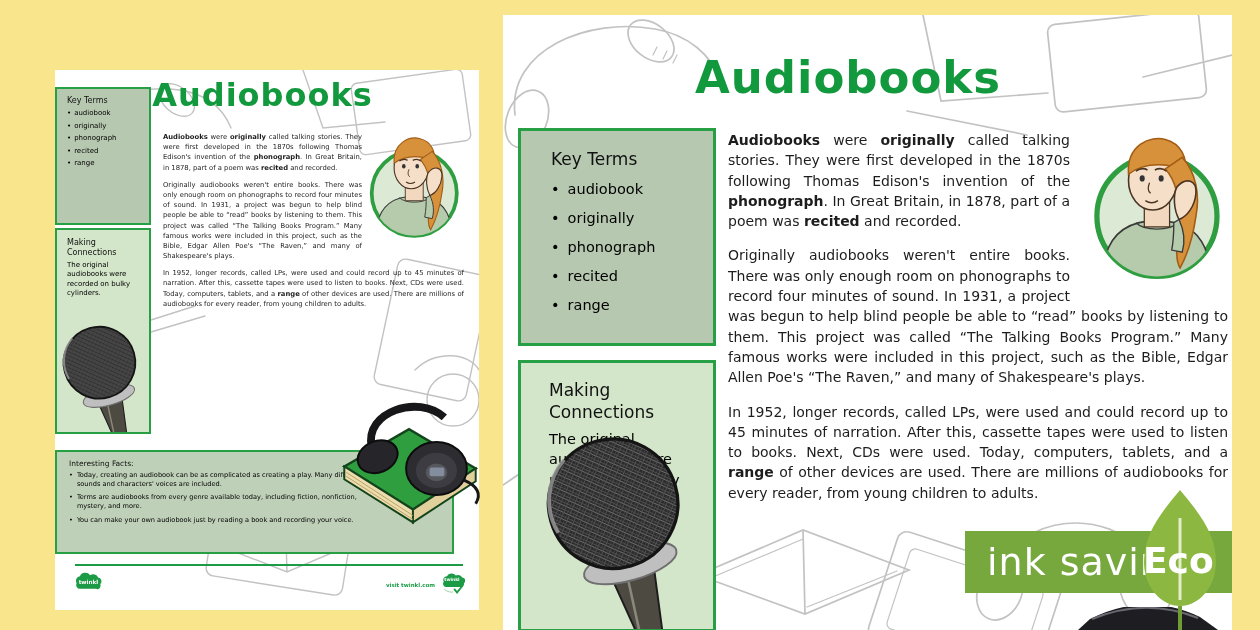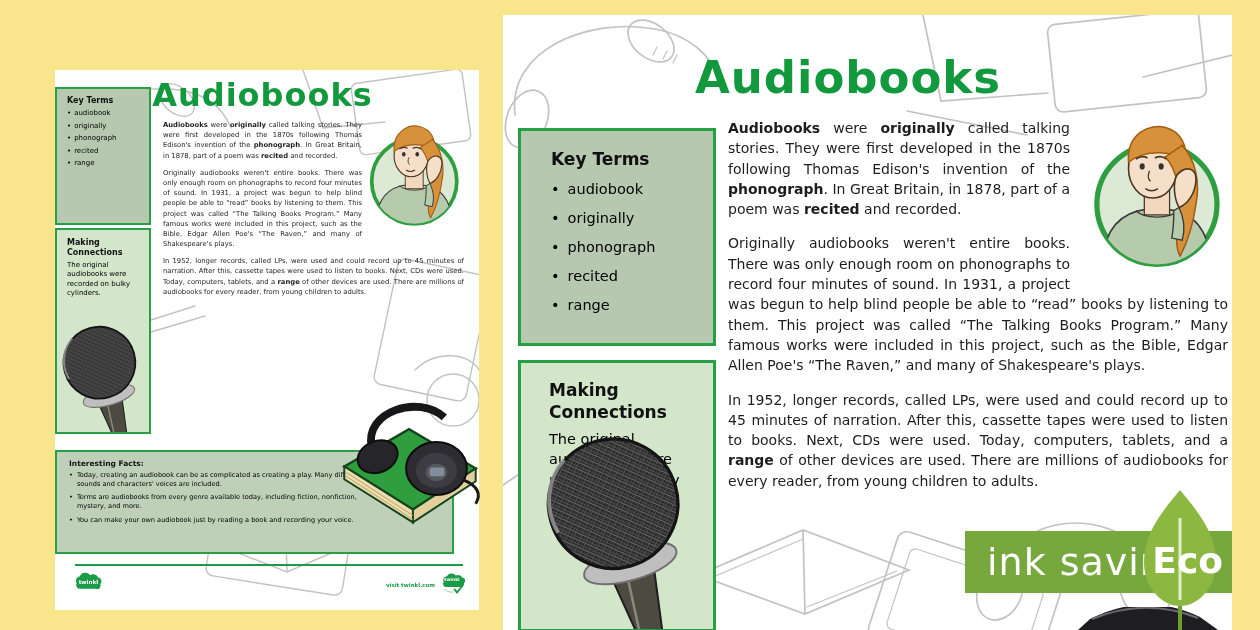--- a/index.html
+++ b/index.html
@@ -9,34 +9,34 @@
   .page-left{left:55px;top:70px;width:424px;height:540px;}
   .page-right{left:503px;top:15px;width:729px;height:615px;}
   .bg-art{position:absolute;inset:0;width:100%;height:100%;opacity:.75;}
 
   
   .ws-title{position:absolute;font-weight:800;color:#13993d;text-align:center;letter-spacing:1px;z-index:2;}
   .page-left .ws-title{left:85px;top:6px;width:245px;font-size:32px;}
   .page-right .ws-title{left:180px;top:36px;width:330px;font-size:45px;}
 
   
-  .main-text{position:absolute;z-index:2;color:#1d1d1d;text-align:justify;}
+  .main-text{position:absolute;z-index:2;color:#1d1d1d;text-align:justify;margin-top:12px;}
   .page-left  .main-text{left:108px;top:50px;width:301px;font-size:6.8px;line-height:1.5;}
   .page-right .main-text{left:225px;top:103px;width:500px;font-size:14px;line-height:1.45;}
   .main-text p{margin:0 0 14px 0;}
   .page-left .main-text p{margin:0 0 7px 0;}
   .girl-float{float:right;}
   .page-left  .girl-float{width:102px;height:112px;}
   .page-right .girl-float{width:158px;height:158px;}
   .girl-float svg{display:block;margin-left:auto;}
 
   
   .gbox{position:absolute;border:2px solid #27a045;box-sizing:border-box;z-index:2;overflow:hidden;}
   .page-right .gbox{border-width:3px;}
-  .box-title{font-weight:bold;color:#111;}
+  .box-title{font-weight:normal;color:#111;}
   .kt-left{left:0;top:17px;width:96px;height:138px;background:#b7c8b0;padding:7px 6px 0 10px;}
   .kt-left .box-title{font-size:8px;margin-bottom:4px;}
   .kt-left .li{font-size:7px;margin-bottom:4.5px;display:flex;gap:3px;}
   .mc-left{left:0;top:158px;width:96px;height:206px;background:#d3e6ca;padding:8px 6px 0 10px;}
   .mc-left .box-title{font-size:8px;line-height:1.25;margin-bottom:3px;}
   .mc-left .box-body{font-size:7px;line-height:1.35;}
   .if-left{left:0;top:380px;width:399px;height:104px;background:#bfd0b8;padding:7px 10px 0 12px;}
   .if-left .box-title{font-size:7.5px;margin-bottom:3px;}
   .if-left .li{font-size:6.6px;line-height:1.35;margin-bottom:4.5px;display:flex;gap:4px;max-width:300px;}
 
@@ -58,21 +58,21 @@
   .footer-logo{position:absolute;left:17px;top:501px;width:34px;height:22px;z-index:2;}
   .footer-right{position:absolute;right:14px;top:503px;z-index:2;display:flex;align-items:center;gap:4px;}
   .visit-url{font-size:5.5px;font-weight:bold;color:#1c9b46;}
   .quality-logo{width:26px;height:24px;}
 
   
   .eco-bar{position:absolute;left:462px;top:516px;width:267px;height:62px;background:#76a83e;z-index:5;
            display:flex;align-items:center;}
   .eco-bar-label{color:#fff;font-size:38px;font-weight:500;letter-spacing:1px;padding-left:22px;}
   .eco-leaf{position:absolute;left:637px;top:473px;width:80px;height:144px;z-index:6;}
-  .eco-text{position:absolute;left:640px;top:525px;width:80px;text-align:right;z-index:7;
+  .eco-text{position:absolute;left:640px;top:525px;width:80px;text-align:left;z-index:7;
             color:#fff;font-size:36px;font-weight:800;}
 
   .bw-phones{position:absolute;left:575px;top:592px;width:140px;height:23px;z-index:4;}
   .dot{flex:none;}
 </style>
 </head>
 <body>
 
 <svg width="0" height="0" style="position:absolute" aria-hidden="true">
   <defs>

